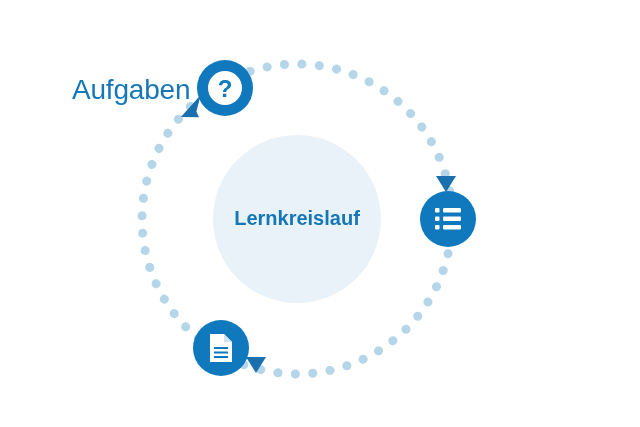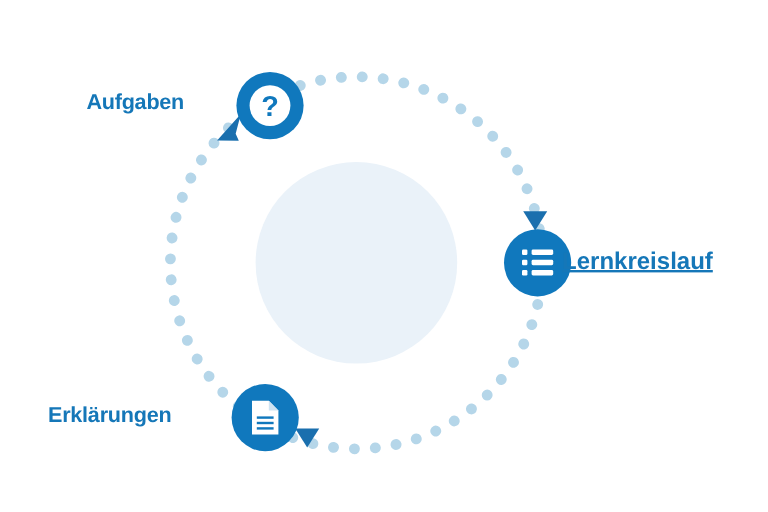--- a/index.html
+++ b/index.html
@@ -21,23 +21,23 @@
   }
   .svg-layer {
     position: absolute;
     top: 0;
     left: 0;
     width: 640px;
     height: 427px;
   }
   .label {
     position: absolute;
-    font-weight: bold;
+    font-weight: normal;
     color: #1577b8;
-    font-size: 18px;
+    font-size: 28px;
     letter-spacing: -0.2px;
     white-space: nowrap;
     line-height: 1;
   }
   .label-aufgaben {
     left: 72px;
     top: 76px;
   }
   .label-loesungen {
     left: 484px;
@@ -45,27 +45,26 @@
   }
   .label-erklaerungen {
     left: 40px;
     top: 337px;
   }
   .center-label {
     position: absolute;
     left: 0;
     top: 208px;
     width: 594px;
-    text-align: right;
+    text-align: center;
     font-weight: bold;
     color: #1577b8;
     font-size: 20px;
     line-height: 1;
     white-space: nowrap;
-    text-decoration: underline;
   }
 </style>
 </head>
 <body>
 
 <div class="diagram">
 
   <svg class="svg-layer" viewBox="0 0 640 427">
 
     <g>
@@ -113,17 +112,16 @@
         <rect x="214" y="351.5" width="14" height="2" fill="#1078bd"></rect>
         <rect x="214" y="356" width="14" height="2" fill="#1078bd"></rect>
       </g>
     </g>
 
   </svg>
 
   <div class="label label-aufgaben">Aufgaben</div>
 
 
-  <div class="label label-erklaerungen">Erklärungen</div>
 
   <div class="center-label">Lernkreislauf</div>
 
 </div>
 
 </body></html>

